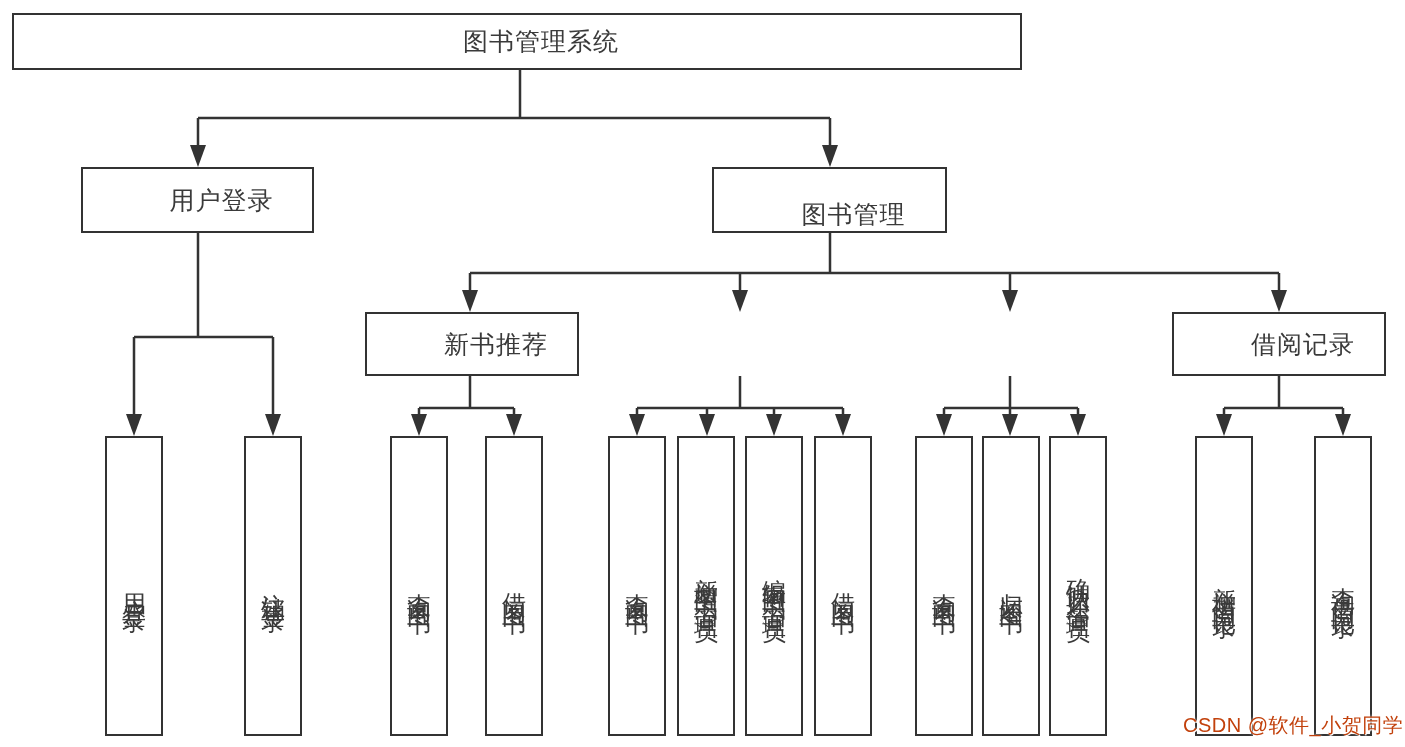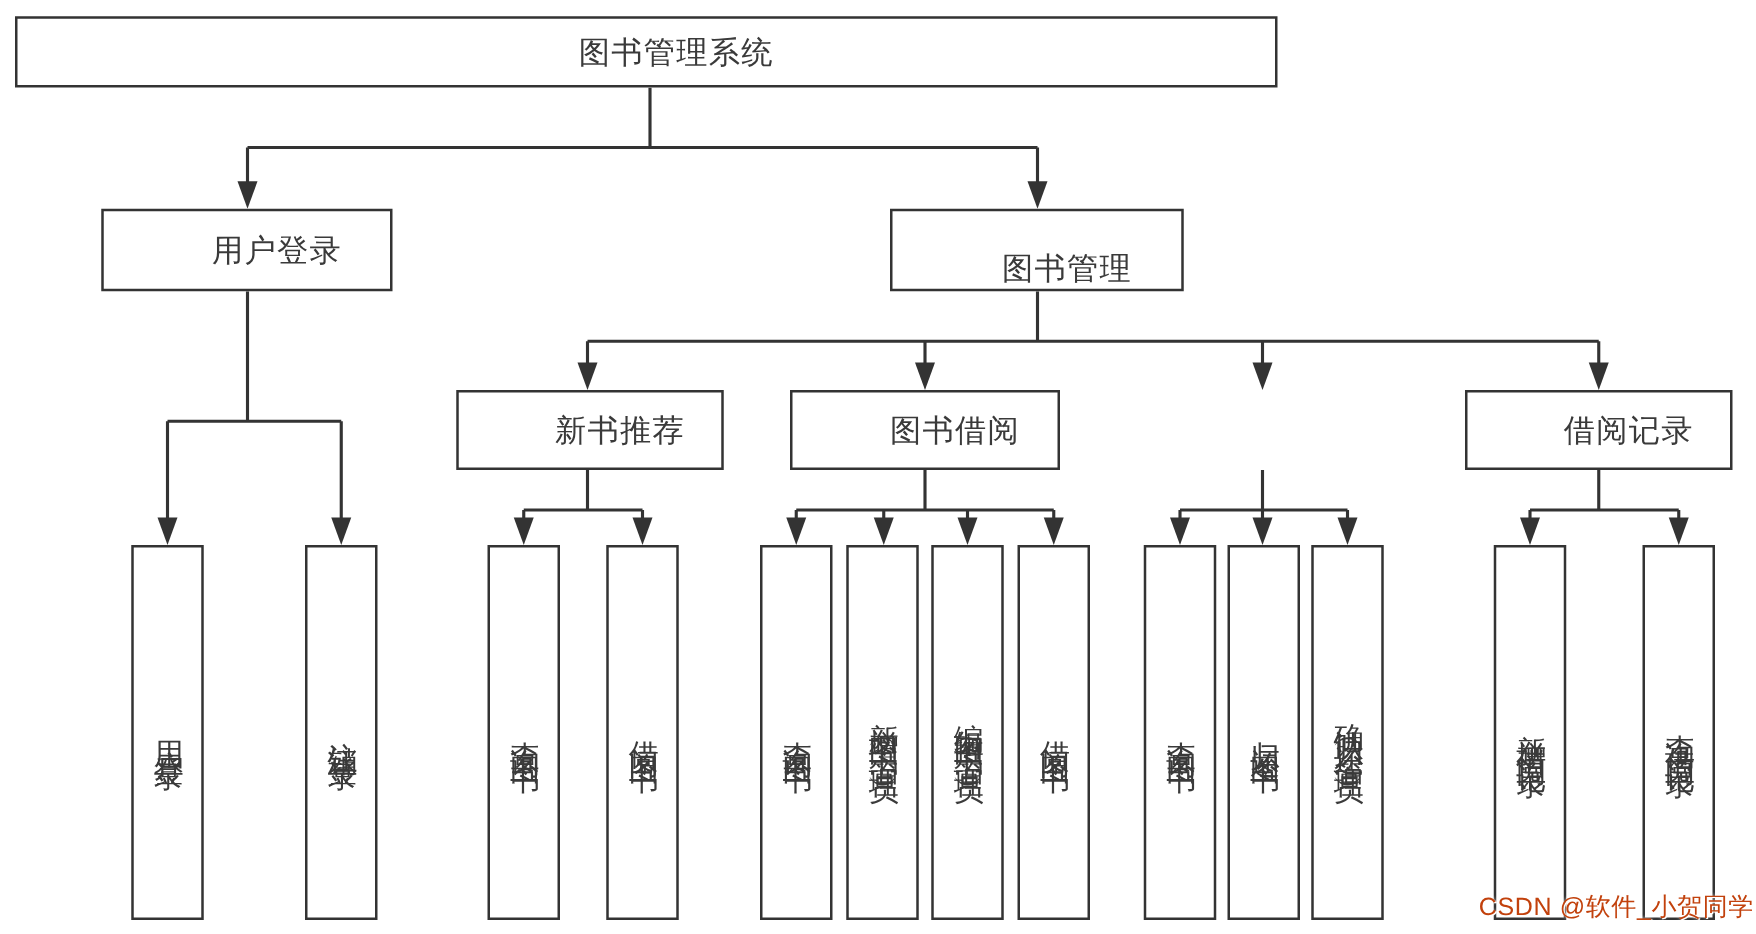--- a/index.html
+++ b/index.html
@@ -93,23 +93,20 @@
   <div class="node hnode n-user">
     <span>用户登录</span>
   </div>
   <div class="node hnode n-book">
     <span>图书管理</span>
   </div>
 
   <div class="node hnode l3 n-recommend">
     <span>新书推荐</span>
   </div>
-  <div class="node hnode l3 n-borrow">
-    <span>图书借阅</span>
-  </div>
   <div class="node hnode l3 n-records">
     <span>借阅记录</span>
   </div>
 
   <div class="node leaf x1">
     <span class="vtext">用户登录</span>
   </div>
   <div class="node leaf x2">
     <span class="vtext">注销登录</span>
   </div>

